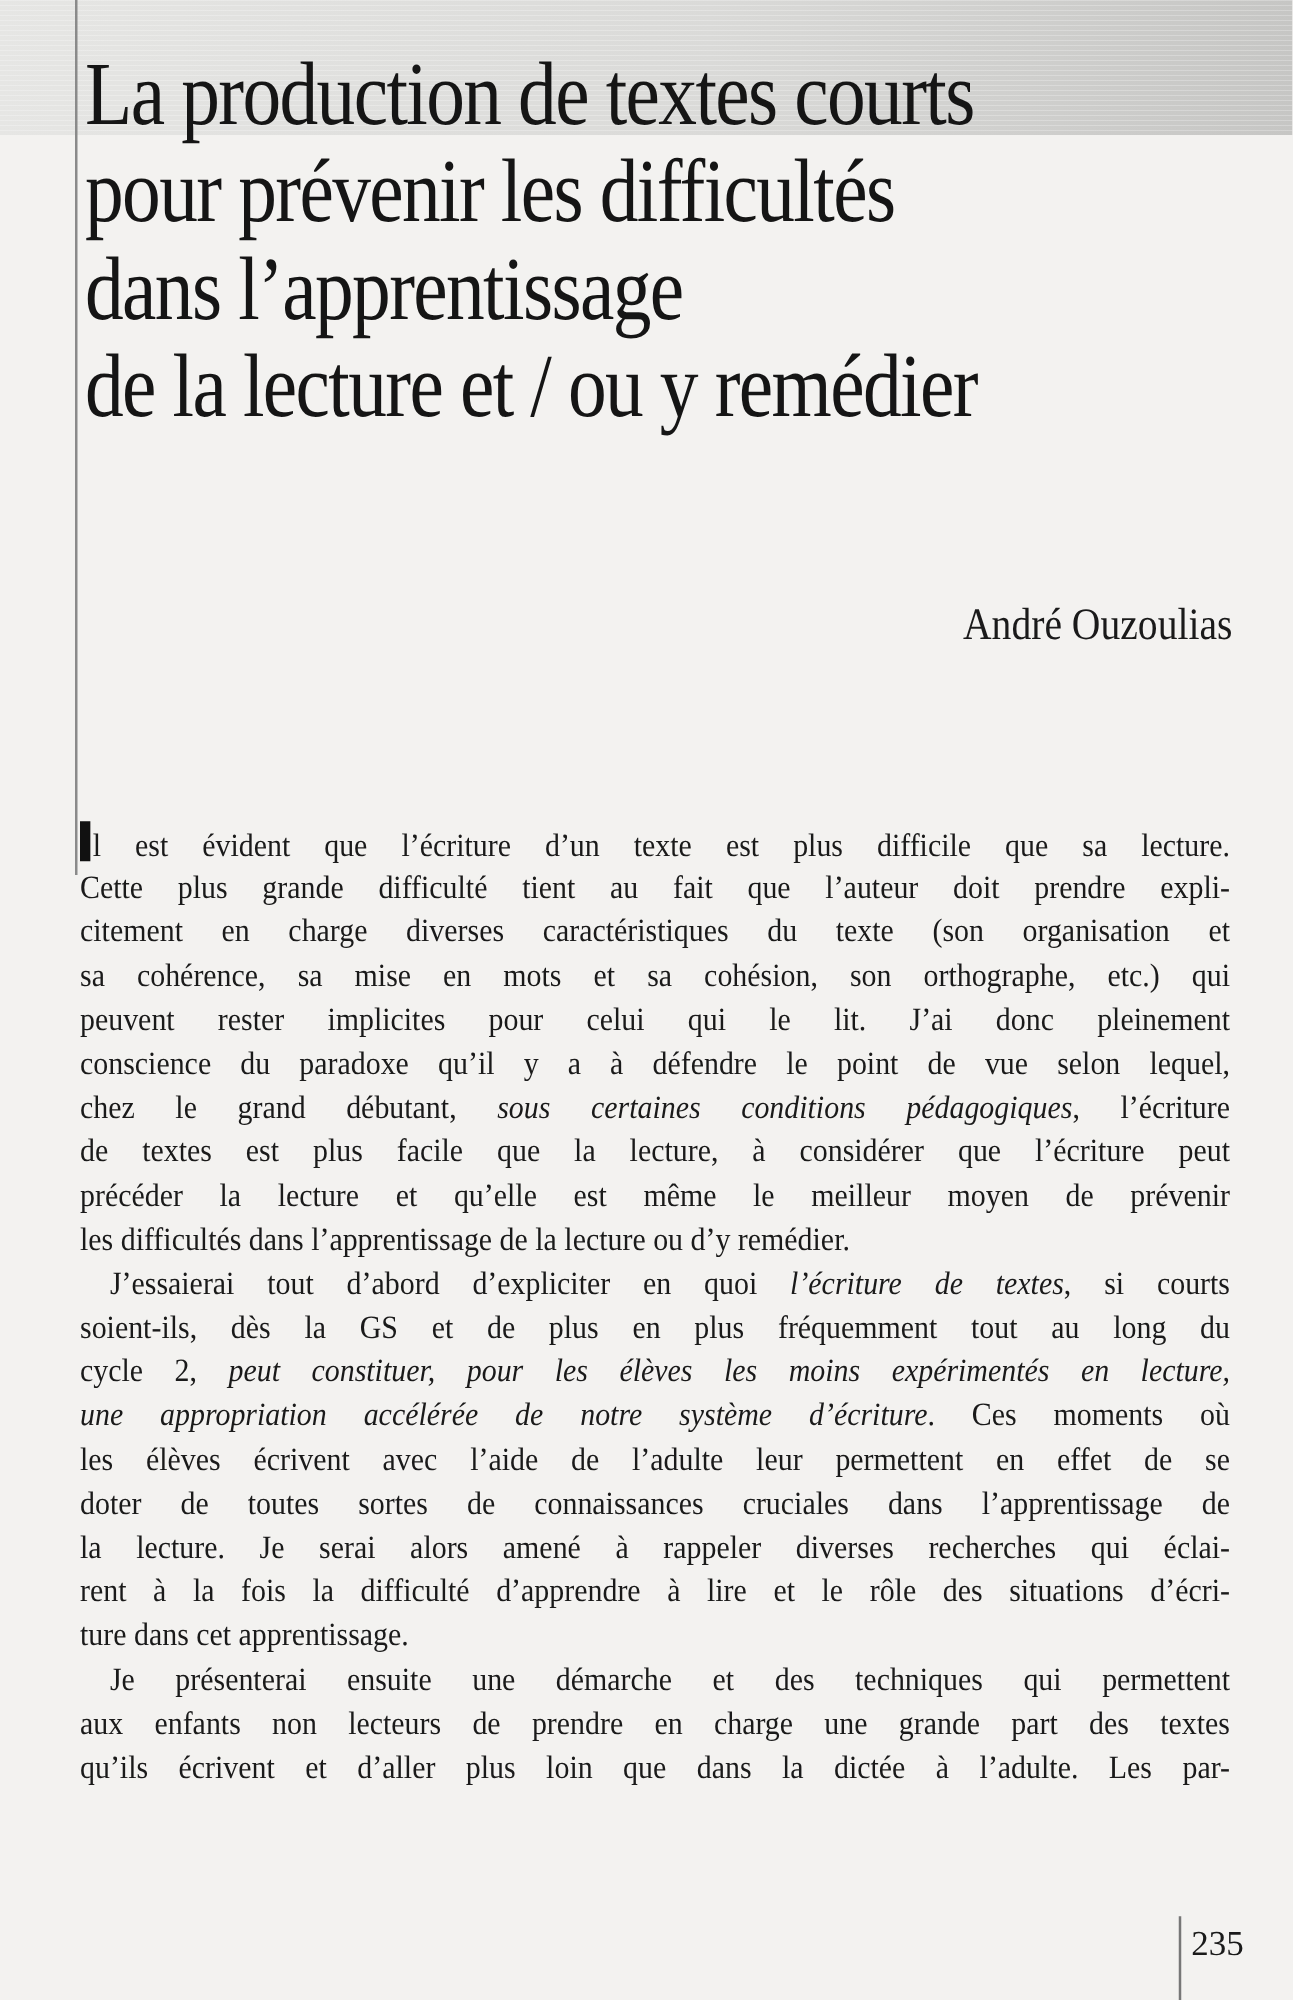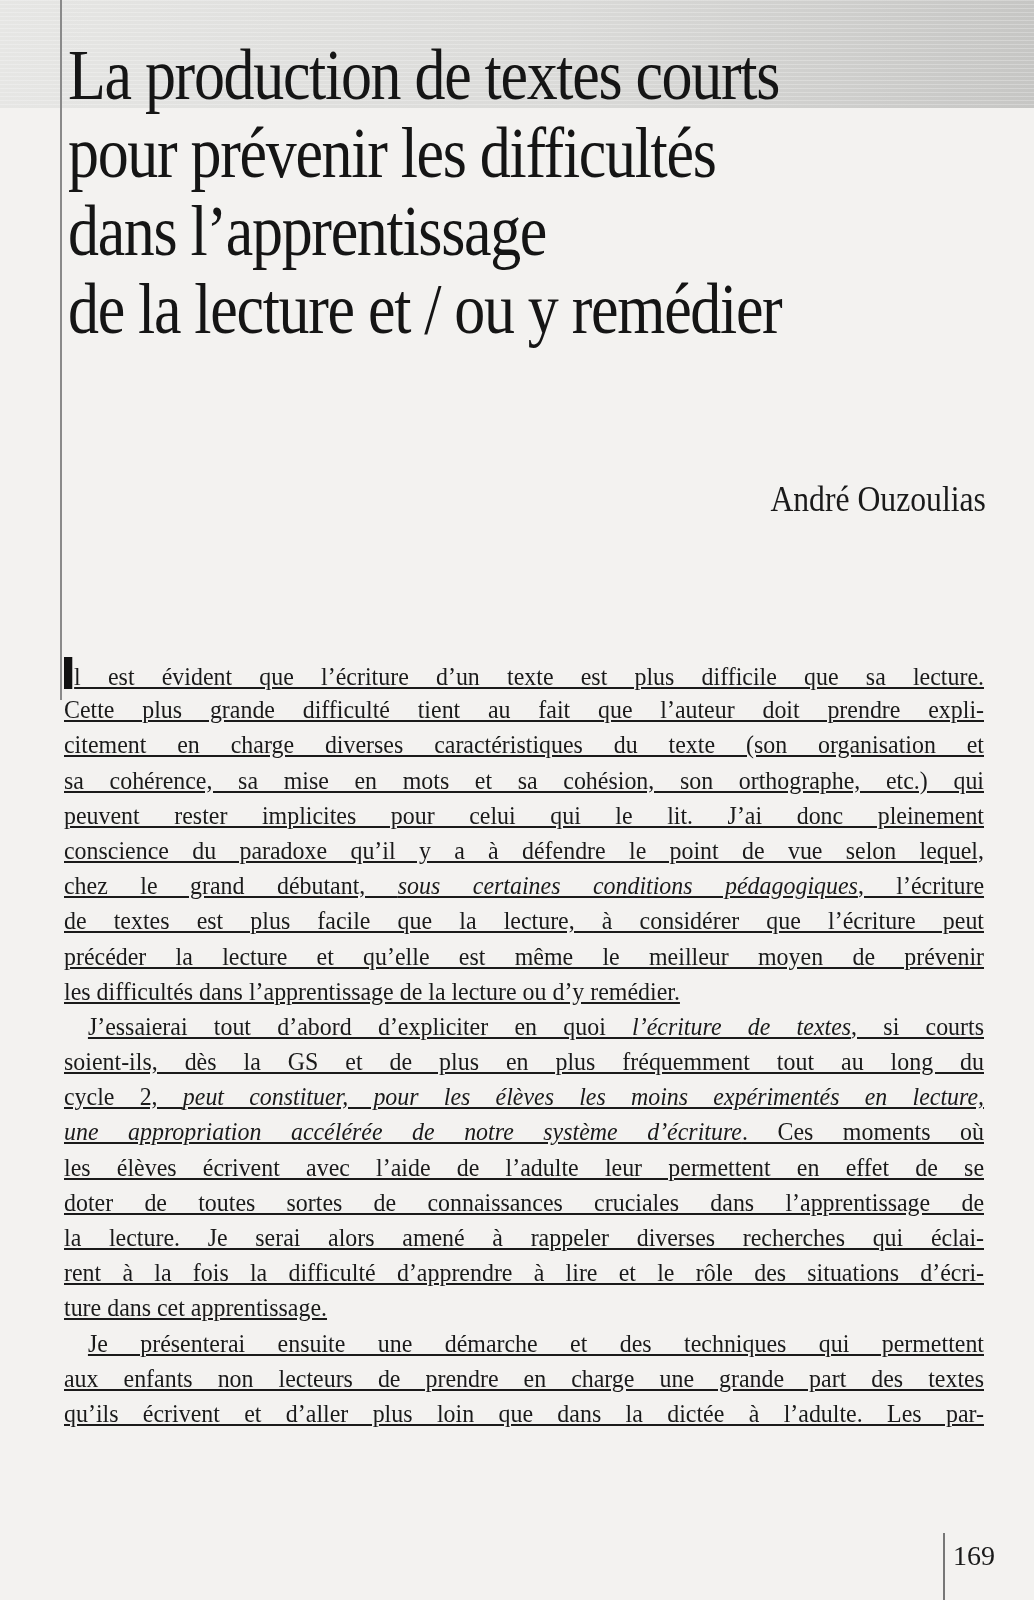--- a/index.html
+++ b/index.html
@@ -28,21 +28,21 @@
     color: #151515; margin: 0; font-weight: normal;
   }
   .title span { display: block; white-space: nowrap; }
   .author {
     position: absolute; right: 48px; top: 478px;
     font-size: 36px; transform: scaleX(0.88); transform-origin: right top;
     color: #1a1a1a;
   }
   .body-text {
     position: absolute; left: 64px; top: 657px; width: 920px;
-    font-size: 26px; line-height: 35.2px; text-decoration: underline;
+    font-size: 26px; line-height: 35.2px;
   }
   .line {
     display: block; white-space: nowrap; text-align: justify;
     text-align-last: justify; height: 35.2px;
     transform: scaleX(0.92); transform-origin: left top; width: 1000px;
   }
   .line.last { text-align-last: left; }
   .line.indent { padding-left: 26px; box-sizing: border-box; }
   .dropcap {
     display: inline-block; width: 9px; height: 32px; background: #111;
@@ -91,13 +91,13 @@
     <span class="line"><span>doter de toutes sortes de connaissances cruciales dans l’apprentissage de</span></span>
     <span class="line"><span>la lecture. Je serai alors amené à rappeler diverses recherches qui éclai-</span></span>
     <span class="line"><span>rent à la fois la difficulté d’apprendre à lire et le rôle des situations d’écri-</span></span>
     <span class="line last"><span>ture dans cet apprentissage.</span></span>
     <span class="line indent"><span>Je présenterai ensuite une démarche et des techniques qui permettent</span></span>
     <span class="line"><span>aux enfants non lecteurs de prendre en charge une grande part des textes</span></span>
     <span class="line"><span>qu’ils écrivent et d’aller plus loin que dans la dictée à l’adulte. Les par-</span></span>
   </div>
 
 <div class="pagenum-rule"></div>
-<div class="pagenum">169</div>
+<div class="pagenum">235</div>
 
 </body></html>

